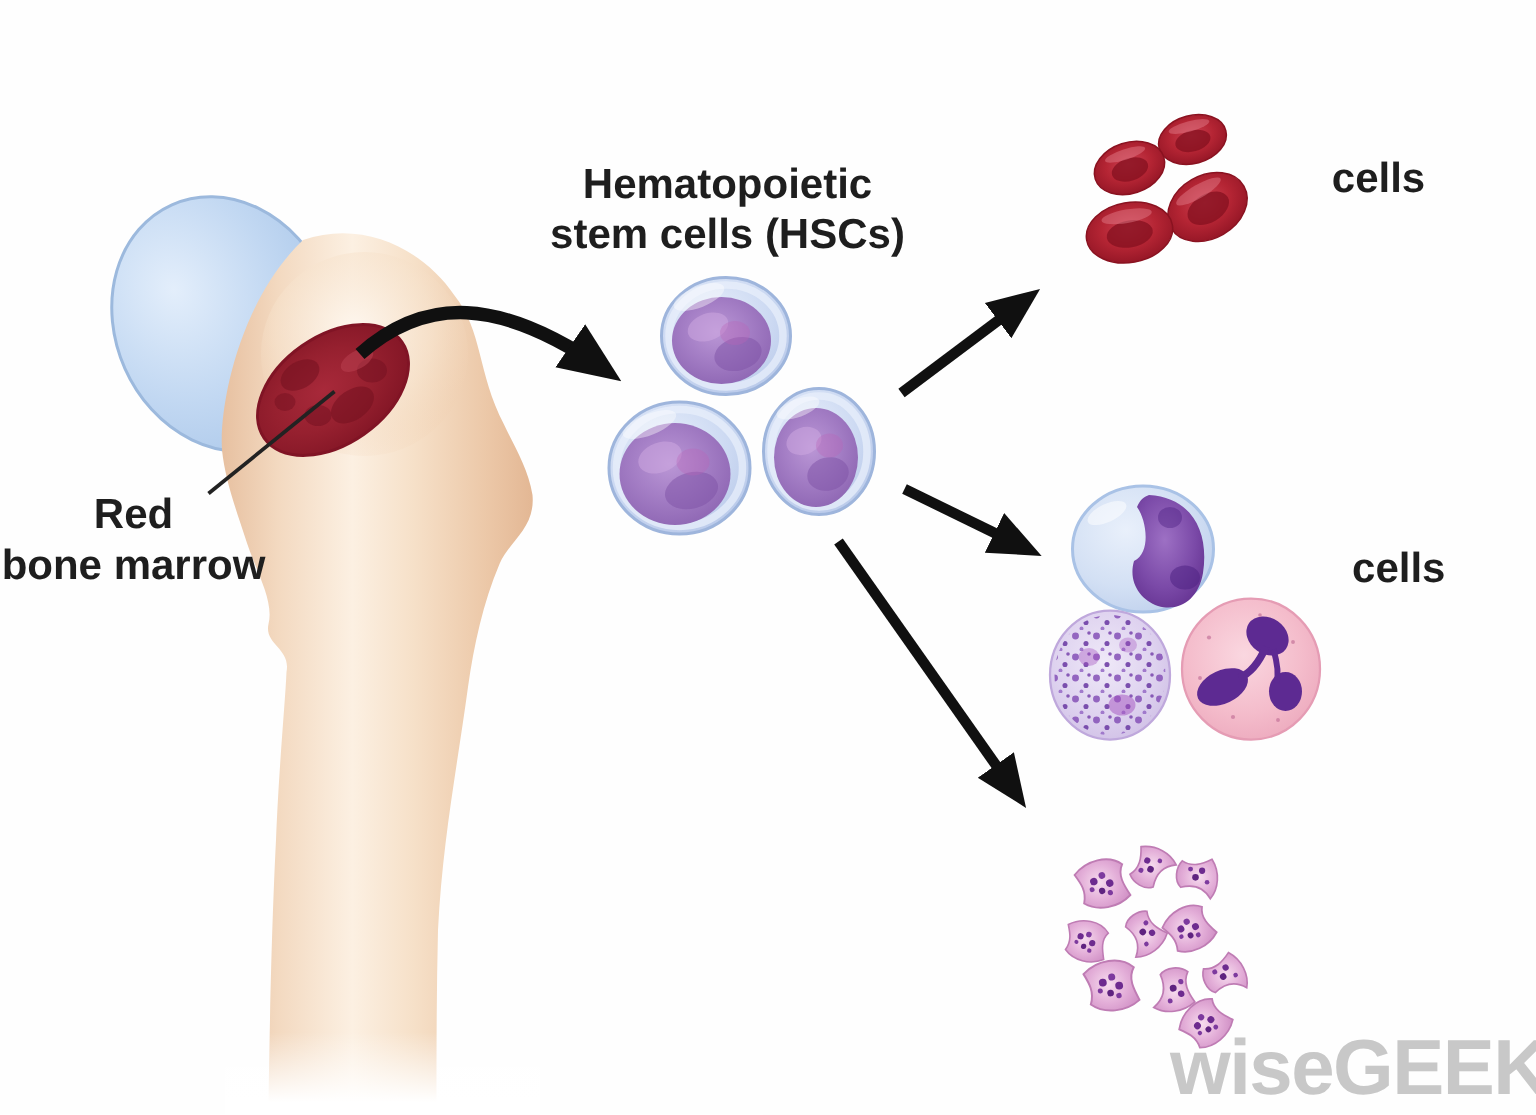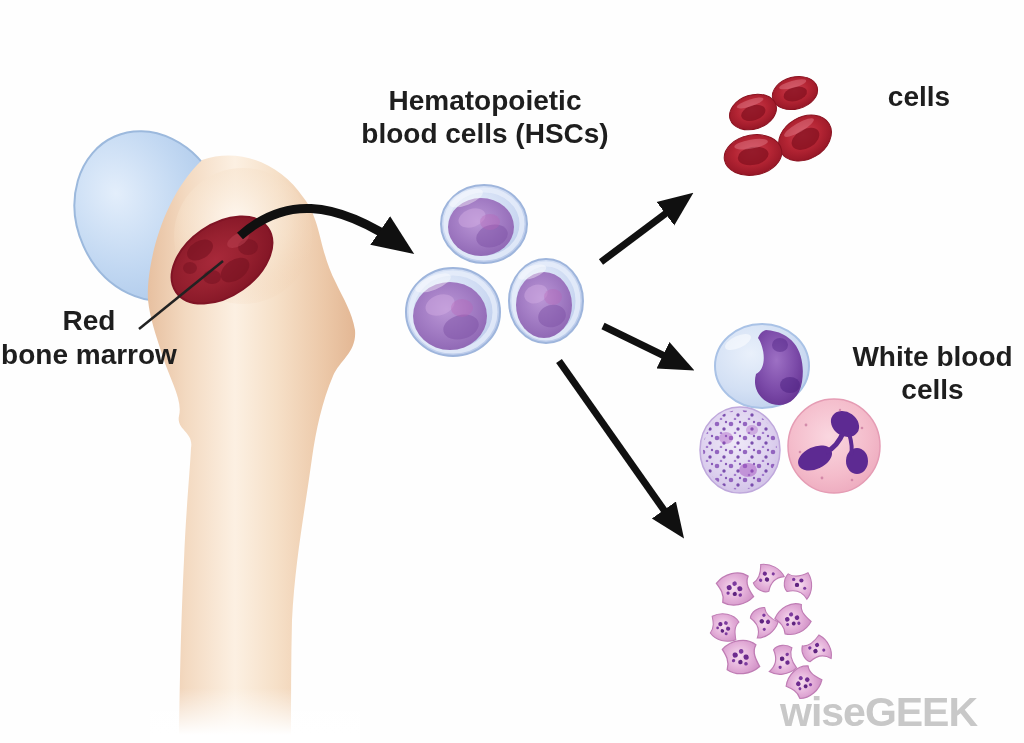--- a/index.html
+++ b/index.html
@@ -1,22 +1,22 @@
 <!DOCTYPE html>
 <html><head>
 <meta charset="utf-8">
 <style>
   html,body{margin:0;padding:0;background:#fff;}
   .stage{position:relative;width:1024px;height:743px;background:#fefefe;overflow:hidden;
          font-family:"Liberation Sans",sans-serif;}
   .art{position:absolute;left:0;top:0;}
   .label{position:absolute;color:#1e1e1e;font-size:28px;line-height:33px;font-weight:600;
-         text-align:center;white-space:nowrap;}
-  .watermark{position:absolute;left:780px;top:690px;width:232px;text-align:left;
-         color:#c8c8c8;font-size:41px;font-weight:700;letter-spacing:-1px;line-height:44px;}
+         text-align:center;white-space:nowrap;margin-top:22px;}
+  .watermark{position:absolute;left:780px;top:690px;width:232px;text-align:right;
+         color:#c8c8c8;font-size:52px;font-weight:700;letter-spacing:-1px;line-height:44px;}
 </style>
 </head>
 <body>
 
 <div class="stage">
 
   <svg class="art" width="1024" height="743" viewBox="0 0 1024 743">
     <defs>
       <marker id="ah" viewBox="0 0 10 10" refX="7" refY="5" markerWidth="5" markerHeight="5" orient="auto">
         <path d="M0,0.8 L10,5 L0,9.2 Z" fill="#101010"></path>
@@ -249,32 +249,31 @@
       <use href="#pltA" transform="translate(793,620) rotate(-30) scale(1.15)"></use>
       <use href="#pltA" transform="translate(741,658) rotate(-10) scale(1.3)"></use>
       <use href="#pltB" transform="translate(781,659) rotate(170) scale(1.15)"></use>
       <use href="#pltB" transform="translate(816,652) rotate(60) scale(1.1)"></use>
       <use href="#pltA" transform="translate(804,683) rotate(-45) scale(1.15)"></use>
     </g>
   </svg>
 
   <div class="label" style="left:345px;top:84px;width:280px;">
     <div>Hematopoietic</div>
-    <div>blood cells (HSCs)</div>
+    <div>stem cells (HSCs)</div>
   </div>
 
   <div class="label" style="left:-2px;top:304px;width:182px;line-height:34px;">
     <div>Red</div>
     <div>bone marrow</div>
   </div>
 
   <div class="label" style="left:833px;top:80px;width:172px;">
     <div>cells</div>
   </div>
 
   <div class="label" style="left:845px;top:340px;width:175px;">
-    <div>White blood</div>
     <div>cells</div>
   </div>
 
 
   <div class="watermark">wiseGEEK</div>
 </div>
 
 </body></html>

